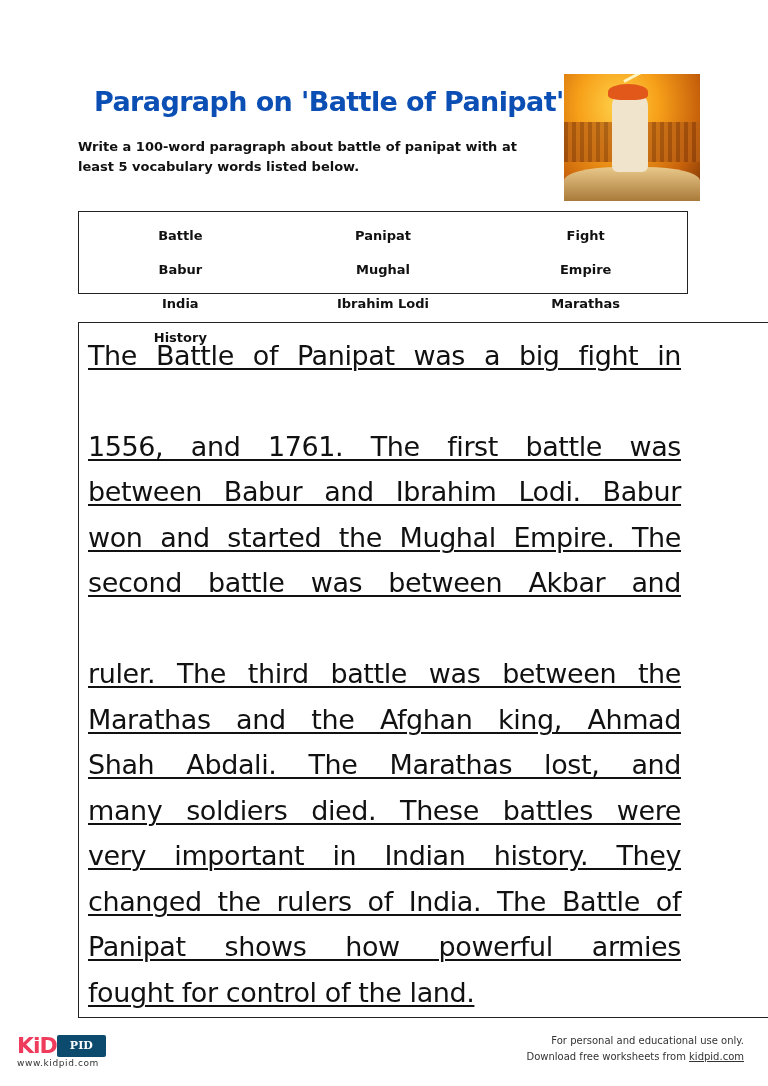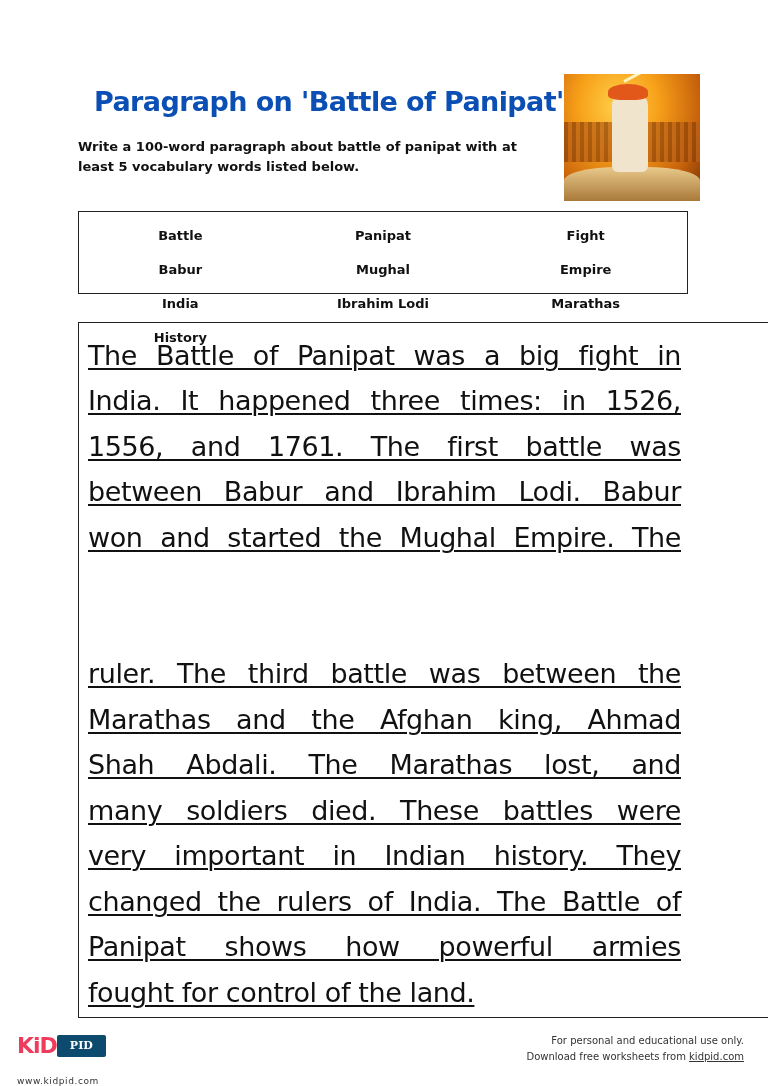--- a/index.html
+++ b/index.html
@@ -19,21 +19,21 @@
   .vocab-word { text-align:center; font-family:"DejaVu Sans", sans-serif; font-weight:bold; font-size:13px; line-height:20px; color:#111; }
   .para { position:absolute; left:78px; top:322px; width:728px; height:696px; border:1.5px solid #222; box-sizing:border-box; }
   .line { position:absolute; left:9px; width:593px; height:40px; font-family:"DejaVu Sans", sans-serif; font-weight:normal; font-size:27px; line-height:40px;
     text-align:justify; text-align-last:justify; text-decoration:underline; text-decoration-thickness:2px; text-underline-offset:3px; white-space:nowrap; letter-spacing:-0.4px; }
   .line.last { text-align-last:left; }
   .footer-right { position:absolute; right:24px; top:1033px; text-align:right; font-family:"DejaVu Sans", sans-serif; font-size:10px; line-height:16px; color:#333; }
   .footer-right a { color:#333; text-decoration:underline;text-align:right; }
   .logo { position:absolute; left:17px; top:1033px; }
   .logo-kid { font-family:"DejaVu Sans", sans-serif; font-weight:bold; font-size:22px; color:#ef3b5c; letter-spacing:-1px; vertical-align:middle;text-align:right; }
   .logo-pid { display:inline-block; background:#0c4a6e; color:#fff; font-family:"DejaVu Serif", serif; font-weight:bold; font-size:11px; padding:0 13px; line-height:22px; vertical-align:middle; border-radius:2px; }
-  .logo-url { font-family:"DejaVu Sans", sans-serif; font-size:9px; color:#333; letter-spacing:0.6px; margin-top:18px; }
+  .logo-url { font-family:"DejaVu Sans", sans-serif; font-size:9px; color:#333; letter-spacing:0.6px; margin-top:0; }
 </style>
 </head>
 <body>
 
 <div class="title">Paragraph on 'Battle of Panipat'</div>
 <div class="instr">Write a 100-word paragraph about battle of panipat with at least 5 vocabulary words listed below.</div>
 
 <div class="hero" title="Warrior leading an army in the Battle of Panipat">
   <div class="crowd"></div>
   <div class="horse"></div>
@@ -52,24 +52,24 @@
     <div class="vocab-word">Empire</div>
     <div class="vocab-word">India</div>
     <div class="vocab-word">Ibrahim Lodi</div>
     <div class="vocab-word">Marathas</div>
     <div class="vocab-word">History</div>
   </div>
 </div>
 
 <div class="para">
   <div class="line" style="top:13px">The Battle of Panipat was a big fight in</div>
-  <div class="line" style="top:58px">India. It happened three times: in 1526,</div>
   <div class="line" style="top:104px">1556, and 1761. The first battle was</div>
   <div class="line" style="top:149px">between Babur and Ibrahim Lodi. Babur</div>
   <div class="line" style="top:195px">won and started the Mughal Empire. The</div>
+  <div class="line" style="top:240px">second battle was between Akbar and</div>
   <div class="line" style="top:377px">Marathas and the Afghan king, Ahmad</div>
   <div class="line" style="top:331px">ruler. The third battle was between the</div>
   <div class="line" style="top:422px">Shah Abdali. The Marathas lost, and</div>
   <div class="line" style="top:468px">many soldiers died. These battles were</div>
   <div class="line" style="top:513px">very important in Indian history. They</div>
   <div class="line" style="top:559px">changed the rulers of India. The Battle of</div>
   <div class="line" style="top:604px">Panipat shows how powerful armies</div>
   <div class="line last" style="top:650px">fought for control of the land.</div>
 </div>
 

